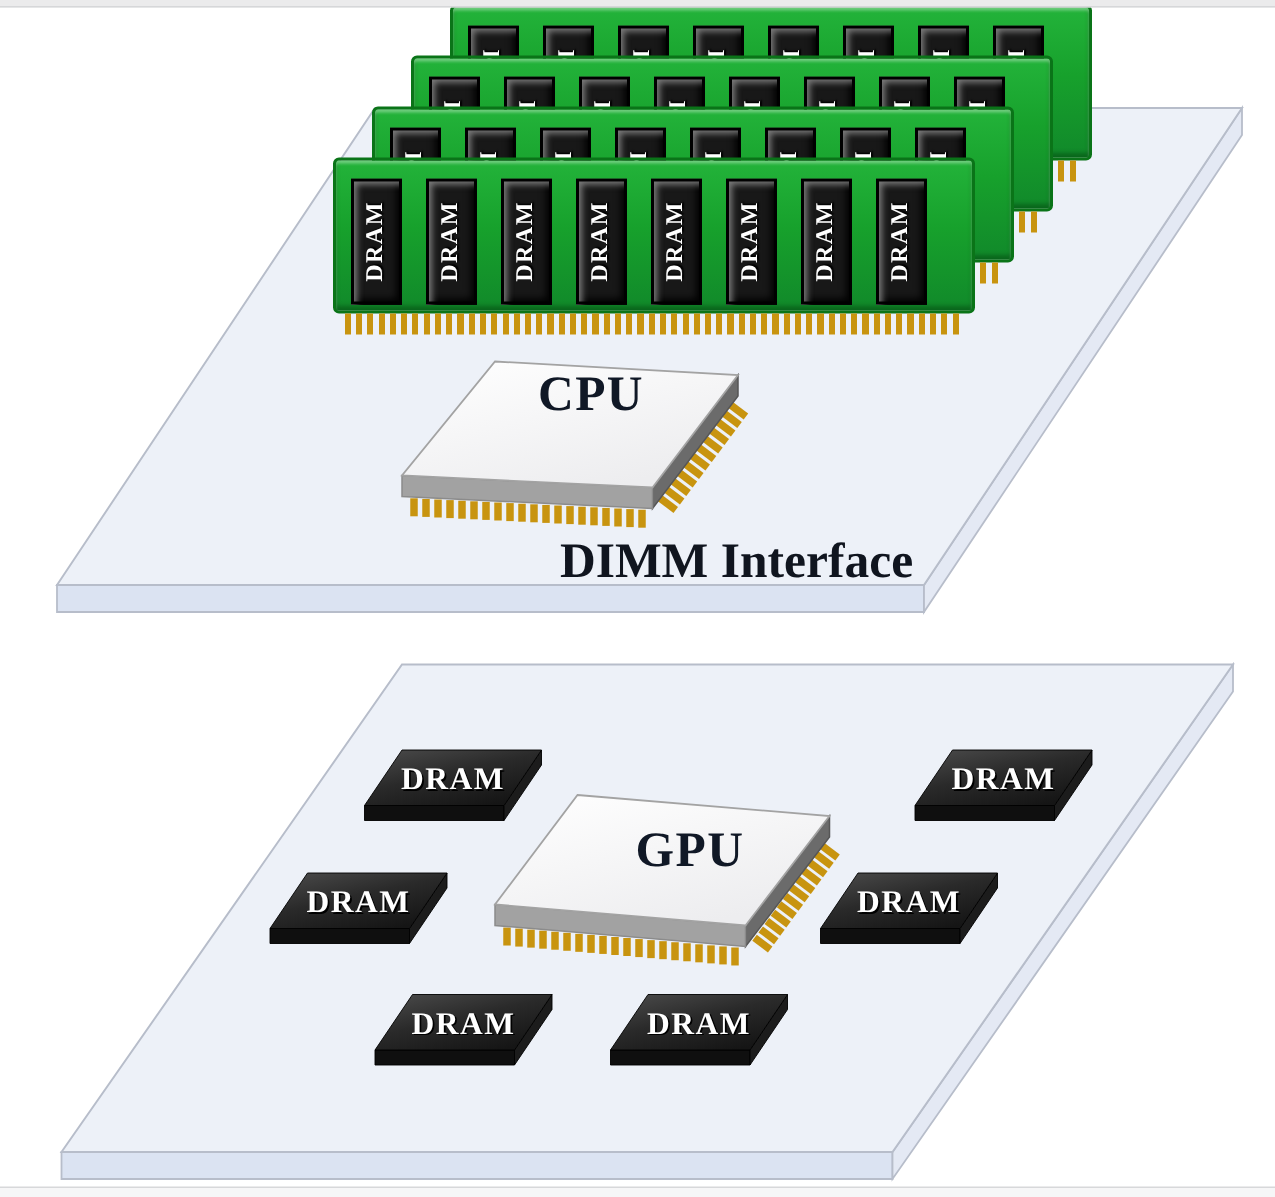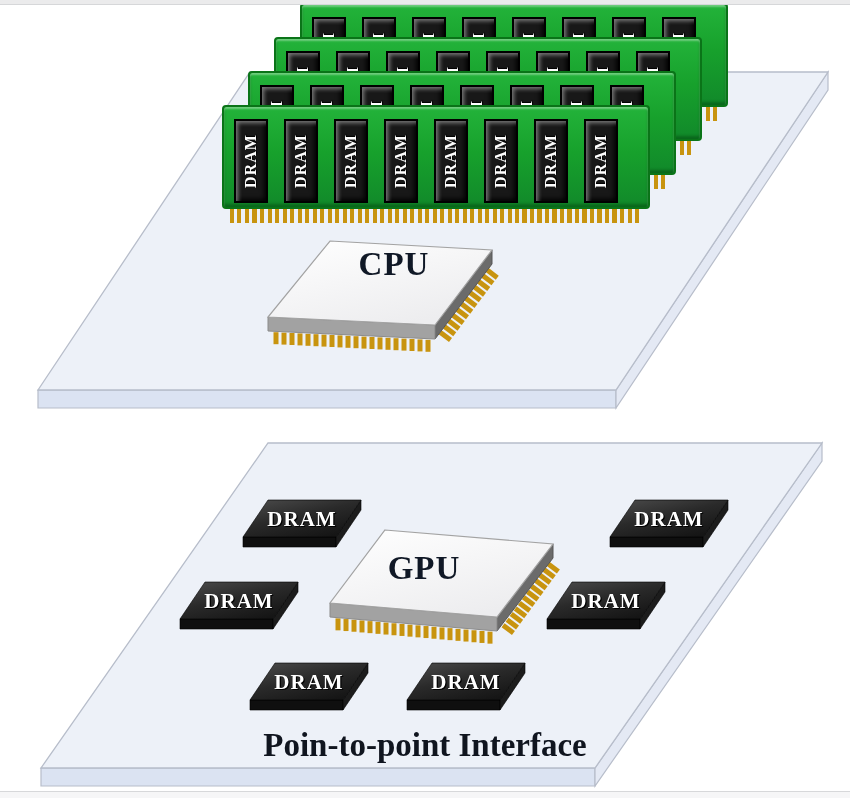--- a/index.html
+++ b/index.html
@@ -316,19 +316,19 @@
           </div>
           <div class="dchip" style="left: 360px;">
             <span>DRAM</span>
           </div>
         </div>
         <div class="dimm-pins"></div>
       </div>
     </div>
 
   <div class="chip-label" style="left:394px;top:264px;">CPU</div>
-  <div class="chip-label" style="left:424px;top:568px;">GPU</div>
-  <div class="iface-label" style="left:425px;top:745px;">Poin-to-point Interface</div>
+  <div class="chip-label" style="left:460px;top:568px;">GPU</div>
+  <div class="iface-label" style="left:491px;top:375px;">DIMM Interface</div>
 
 
   <div class="bottom-line"></div>
   <div class="bottom-area"></div>
 </div>
 
 </body></html>

